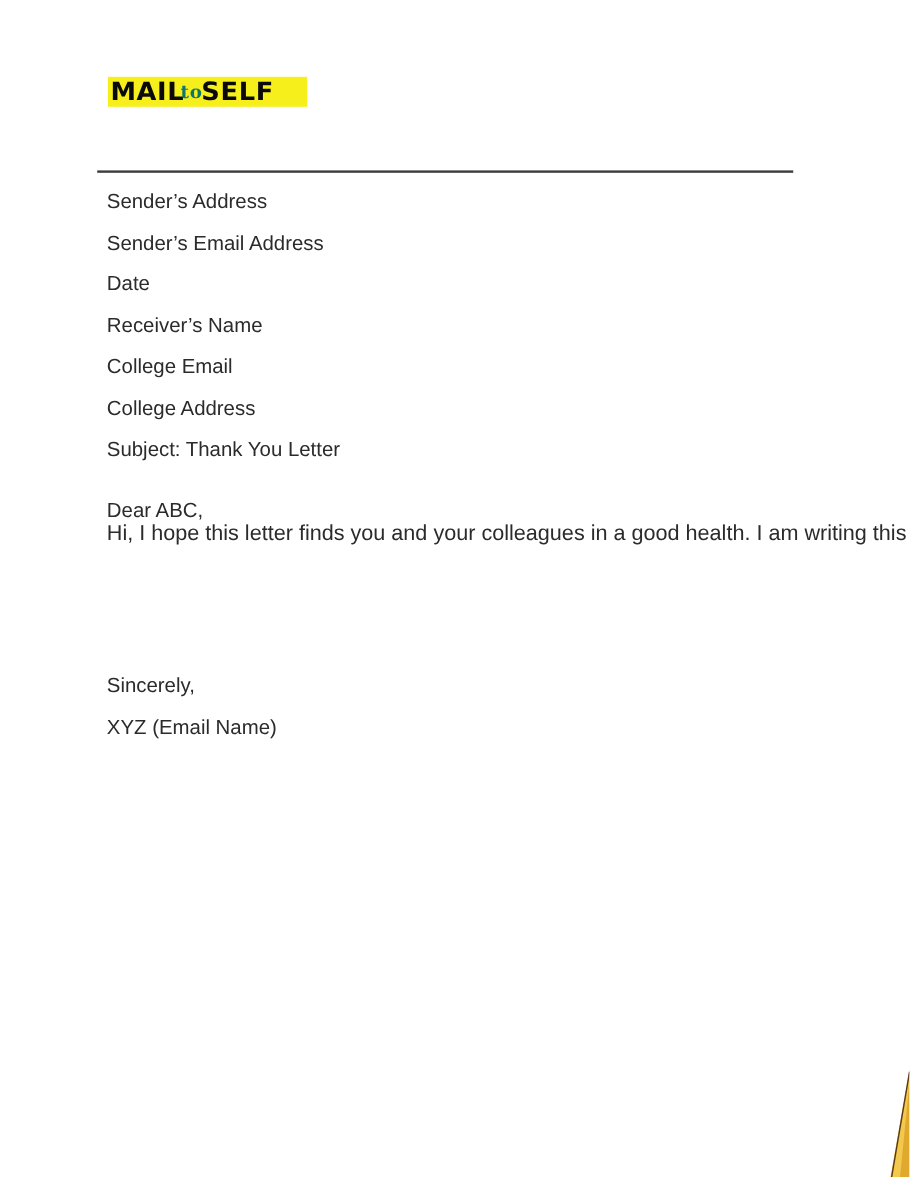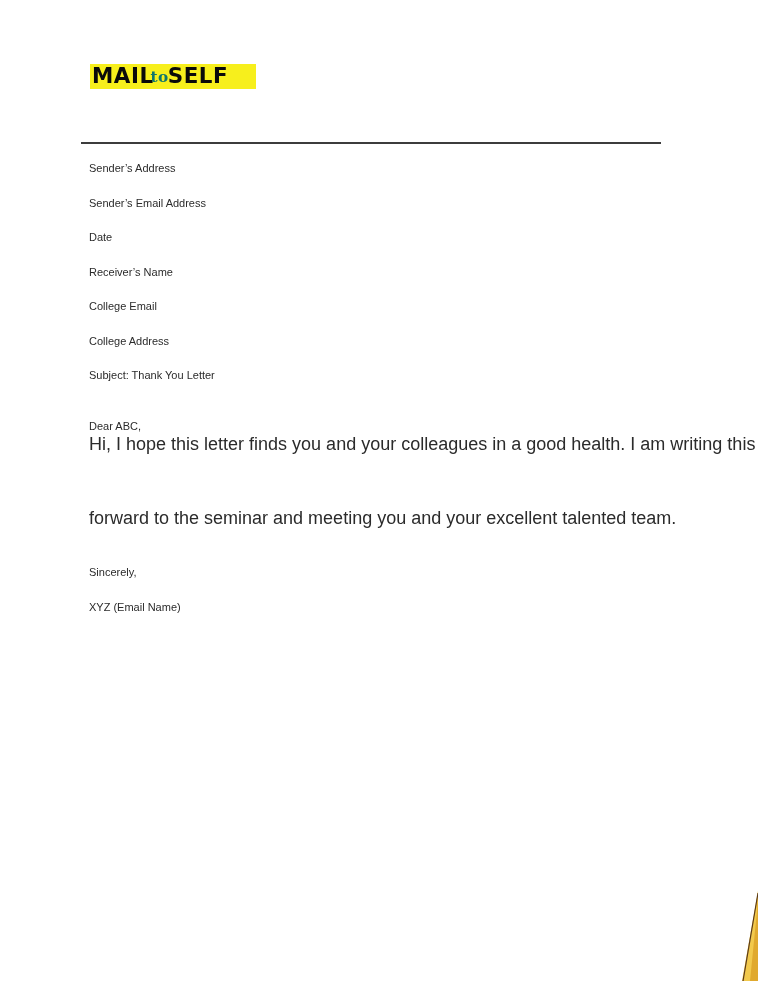--- a/index.html
+++ b/index.html
@@ -18,21 +18,21 @@
     transform: scaleX(1.02); transform-origin: left center;
   }
   .logo-to {
     font-family: "DejaVu Serif", serif; font-weight: bold; font-size: 15px; color: #0f766e;
     margin: 0 -1px 0 -3px; vertical-align: 1px;
   }
   .rule {
     position: absolute; left: 81px; top: 142px; width: 580px; height: 2px; background: #3c3c3c;
   }
   .line {
-    position: absolute; left: 89px; font-size: 11px; line-height: 20px; white-space: nowrap;
+    position: absolute; left: 89px; font-size: 17px; line-height: 20px; white-space: nowrap;
   }
   .para {
     position: absolute; left: 89px; width: 570px; font-size: 18px; line-height: 20px;
   }
   .para div { white-space: nowrap; }
   .corner {
     position: absolute; right: 0; bottom: 0; width: 30px; height: 90px;
   }
 </style>
 </head>
@@ -51,21 +51,20 @@
 <div class="line" style="top:296px">College Email</div>
 <div class="line" style="top:331px">College Address</div>
 <div class="line" style="top:365px">Subject: Thank You Letter</div>
 <div class="line" style="top:416px">Dear ABC,</div>
 
 <div class="para" style="top:434px">
   <div>Hi, I hope this letter finds you and your colleagues in a good health. I am writing this</div>
 </div>
 
 <div class="para" style="top:508px">
-  <div>forward to the seminar and meeting you and your excellent talented team.</div>
 </div>
 
 <div class="line" style="top:562px">Sincerely,</div>
 <div class="line" style="top:597px">XYZ (Email Name)</div>
 
 <svg class="corner" viewBox="0 0 30 90" preserveAspectRatio="none">
   <polygon points="30,0 30,90 14,90" fill="#f2c94c"></polygon>
   <polygon points="30,0 30,90 22,90 29,20" fill="#e0a92e"></polygon>
   <line x1="30" y1="2" x2="15" y2="90" stroke="#5a3a1a" stroke-width="1.2"></line>
 </svg>

